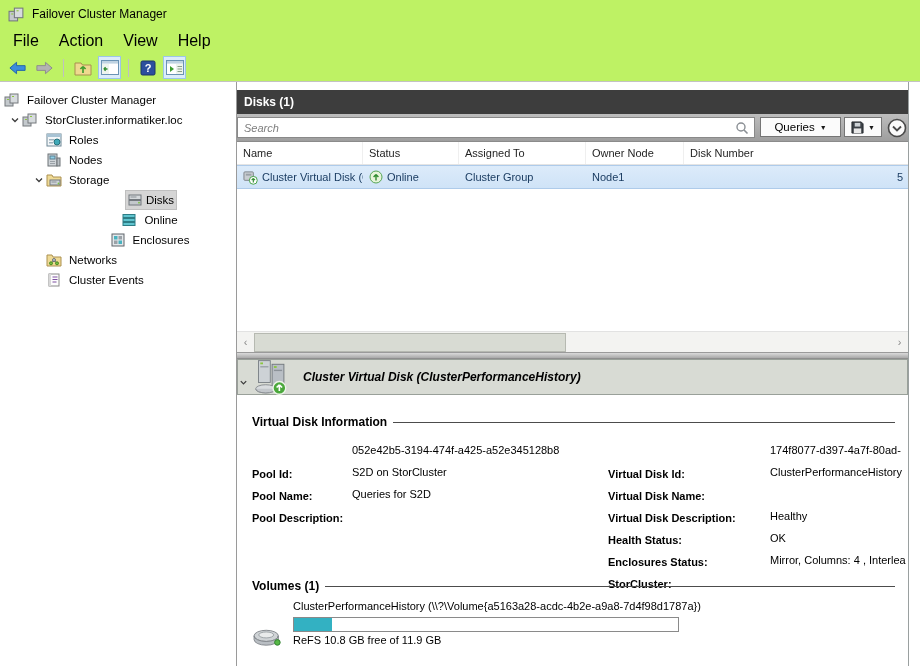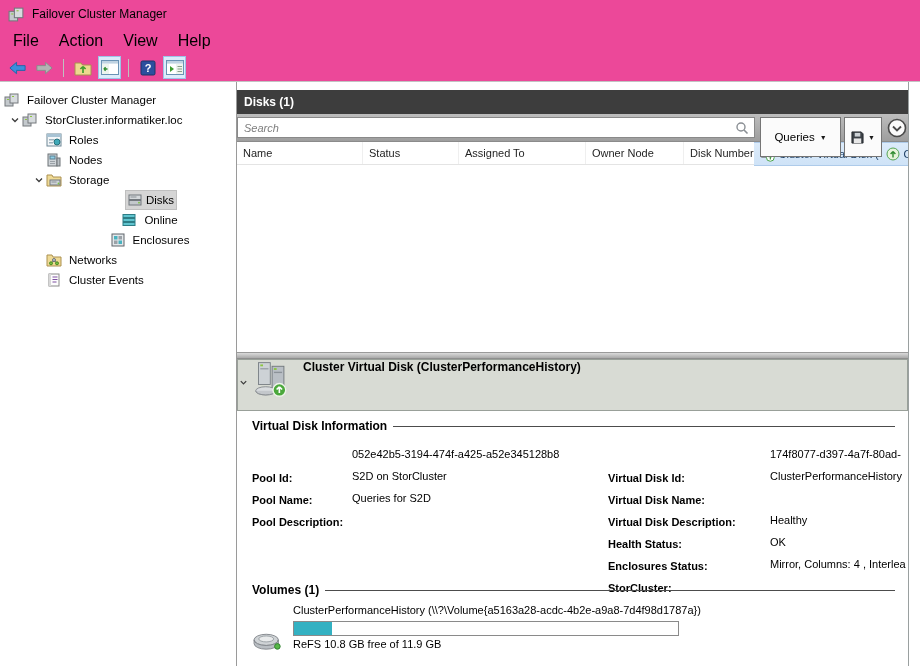--- a/index.html
+++ b/index.html
@@ -1,18 +1,18 @@
 <!DOCTYPE html>
 <html><head>
 <meta charset="utf-8">
 <style>
   * { box-sizing: border-box; margin: 0; padding: 0; }
   html, body { width: 920px; height: 666px; overflow: hidden; }
   body { font-family: "Liberation Sans", sans-serif; font-size: 11px; color: #000; background: #fff; }
-  .app { width: 920px; height: 666px; display: flex; flex-direction: column; background: #ec4899; }
+  .app { width: 920px; height: 666px; display: flex; flex-direction: column; background: #bef264; }
 
   
   .titlebar { height: 28px; display: flex; align-items: center; padding-left: 8px; gap: 7px; flex: none; }
   .title-text { font-size: 12px; }
   .menubar { height: 26px; display: flex; align-items: center; padding-left: 3px; flex: none; }
   .menu-item { padding: 4px 10px; font-size: 16px; cursor: default; }
   .toolbar { height: 28px; display: flex; align-items: center; padding-left: 6px; gap: 4px; border-bottom: 1px solid #c3c3c3; flex: none; }
   .tbi { width: 23px; height: 23px; display: flex; align-items: center; justify-content: center; }
   .tbi.hl { background: #dcecfb; border: 1px solid #9cc5e8; }
   .tbsep { width: 1px; height: 18px; background: #c0c0c0; margin: 0 3px; }
@@ -27,49 +27,49 @@
   .tlabel { padding: 1px 3px; }
   .tsel { display: flex; align-items: center; background: #d5d5d5; outline: 1px solid #bfbfbf; padding: 1px 2px 1px 1px; }
   .tsel .ticon { margin-right: 3px; }
 
   .centerpane { flex: 1; min-width: 0; display: flex; flex-direction: column; padding-top: 8px; background: #fff; }
   .disks-header { height: 24px; flex: none; background: #3d3d3d; color: #fff; font-weight: bold; font-size: 12px; display: flex; align-items: center; padding-left: 7px; }
   .search-bar { height: 28px; flex: none; position: relative; background: linear-gradient(#bdbdbd, #9e9e9e); border-bottom: 1px solid #8b8b8b; }
   .search-input { position: absolute; left: 0; top: 3px; width: 518px; height: 21px; border: 1px solid #898989; padding: 0 24px 0 6px; font-size: 11px; font-family: "Liberation Sans", sans-serif; }
   .search-input::placeholder { font-style: italic; color: #7d7d7d; }
   .magnifier { position: absolute; left: 498px; top: 7px; }
-  .bar-btn { position: absolute; top: 3px; height: 40px; background: #fbfbfb; border: 1px solid #757575; display: flex; align-items: center; justify-content: center; gap: 5px; font-size: 11.5px; cursor: default; }
+  .bar-btn { position: absolute; top: 3px; height: 20px; background: #fbfbfb; border: 1px solid #757575; display: flex; align-items: center; justify-content: center; gap: 5px; font-size: 11.5px; cursor: default; }
   .queries-btn { left: 523px; width: 81px; }
   .save-btn { left: 607px; width: 38px; gap: 4px; }
   .caret { font-size: 7px; color: #1a1a1a; }
   .more-btn { position: absolute; left: 650px; top: 4px; width: 20px; height: 20px; border: none; background: transparent; }
 
-  .listwrap { flex: 1; min-height: 0; display: flex; flex-direction: row; background: #fff; }
+  .listwrap { flex: 1; min-height: 0; display: flex; flex-direction: column; background: #fff; }
   .thead { display: flex; height: 23px; flex: none; align-items: stretch; border-bottom: 1px solid #e4e4e4; color: #1f1f1f; }
   .th { display: flex; align-items: center; padding-left: 6px; border-right: 1px solid #efefef; }
   .w-name { width: 126px; flex: none; } .w-status { width: 96px; flex: none; }
   .w-assigned { width: 127px; flex: none; } .w-owner { width: 98px; flex: none; }
   .w-disknum { flex: 1; min-width: 0; }
   .trow { display: flex; height: 24px; flex: none; align-items: center; background: linear-gradient(#dcebfa, #cfe3f7); border-top: 1px solid #aecbea; border-bottom: 1px solid #aecbea; color: #17395f; }
   .td { display: flex; align-items: center; gap: 4px; padding-left: 6px; overflow: hidden; white-space: nowrap; }
   .td-disknum { flex: 1; justify-content: flex-end; padding-right: 5px; }
   .list-filler { flex: 1; background: #fff; }
   .hscroll { height: 21px; flex: none; display: flex; align-items: center; background: #f3f3f1; border-top: 1px solid #e2e2e2; }
   .hs-btn { width: 17px; flex: none; text-align: center; color: #8a8a8a; font-size: 11px; line-height: 19px; }
   .hs-thumb { width: 312px; height: 19px; flex: none; background: #d8dbd3; border: 1px solid #b6b9b1; }
   .hs-track { flex: 1; }
 
   .splitter { height: 7px; flex: none; background: linear-gradient(#dadada, #a9a9a9); border-top: 1px solid #9a9a9a; border-bottom: 1px solid #8e8e8e; }
 
   .detailspane { height: 307px; flex: none; display: flex; flex-direction: column; background: #fff; }
-  .dheader { height: 52px; flex: none; background: #d8dbd4; border: 1px solid #99a099; display: flex; position: relative; }
+  .dheader { height: 36px; flex: none; background: #d8dbd4; border: 1px solid #99a099; display: flex; align-items: center; position: relative; font-style: italic; }
   .dchev { position: absolute; left: 1px; top: 17px; }
   .dicon { margin-left: 15px; display: flex; }
   .dtitle { margin-left: 10px; font-weight: bold; font-size: 12px; }
-  .dcontent { flex: 1; min-height: 0; padding: 8px 0 0 15px; overflow: hidden; }
+  .dcontent { flex: 1; min-height: 0; padding: 20px 0 0 15px; overflow: hidden; }
   .sect-head { display: flex; align-items: center; margin-right: 13px; }
   .sect-title { font-weight: bold; font-size: 12px; white-space: nowrap; }
   .sect-rule { flex: 1; height: 1px; background: #4c4c4c; margin-left: 6px; }
   .info-grid { display: flex; margin-top: 10px; }
   .info-left { width: 356px; flex: none; }
   .info-right { flex: 1; min-width: 0; }
   .irow { display: flex; height: 22px; align-items: center; white-space: nowrap; }
   .ilabel { font-weight: bold; width: 100px; flex: none; margin-top: 48px; }
   .info-right .ilabel { width: 162px; }
   .ival { flex: 1; overflow: hidden; }

